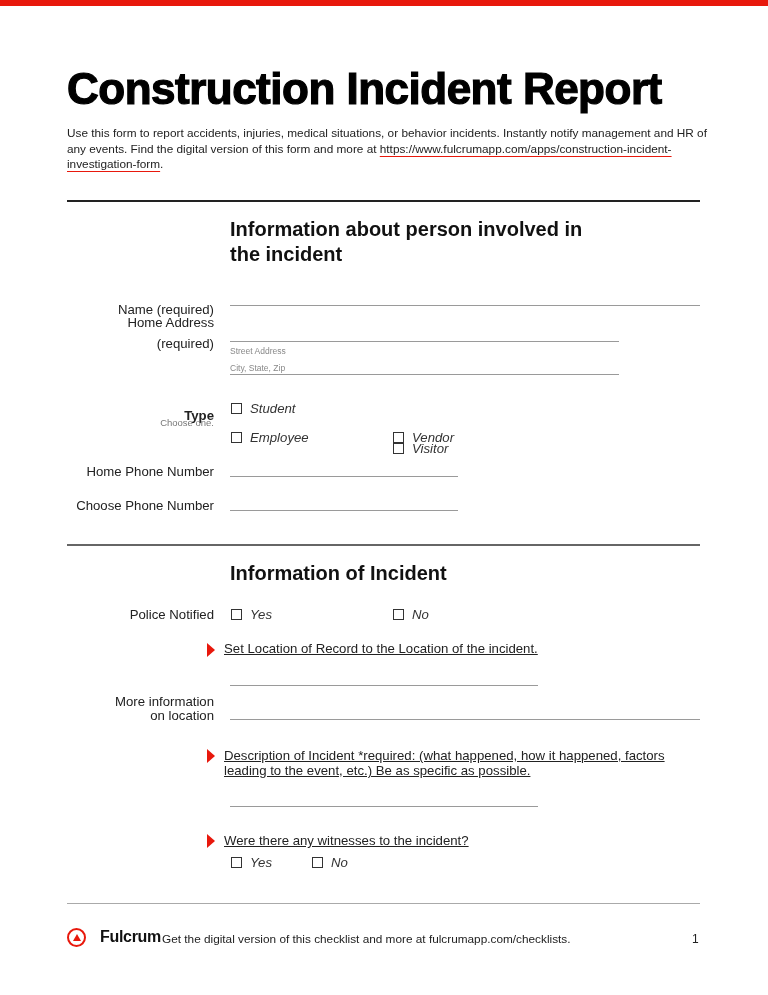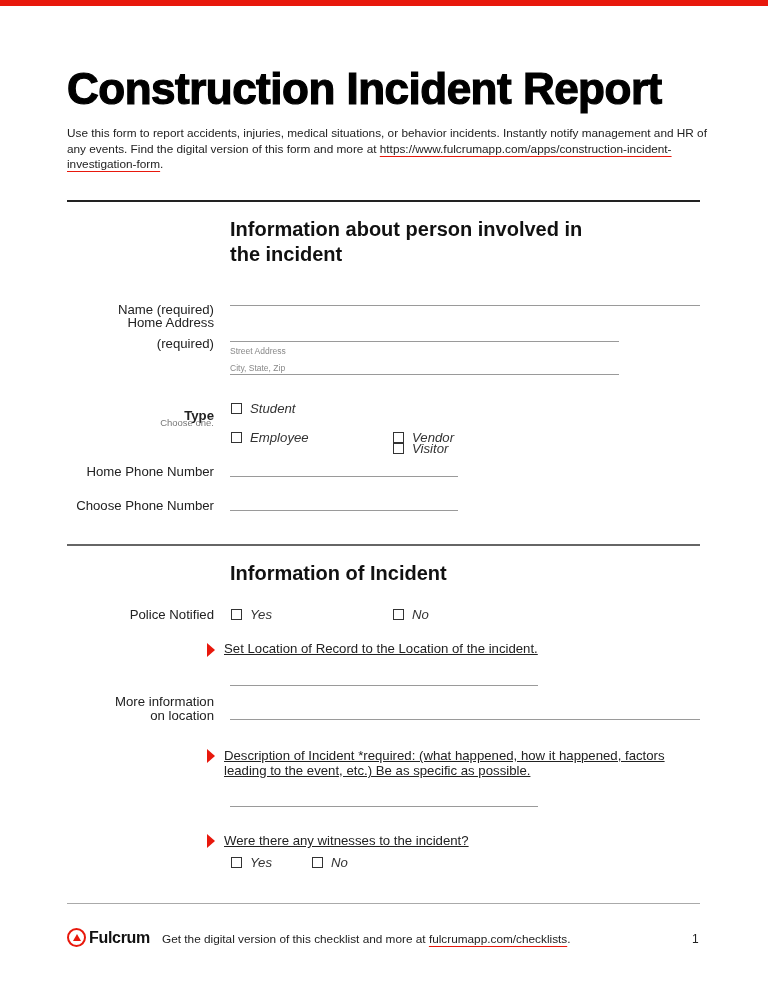--- a/index.html
+++ b/index.html
@@ -19,22 +19,22 @@
   .label { right: 554px; text-align: right; font-size: 13.2px; color: #222; line-height: 15px; white-space: nowrap; }
   .sublabel { right: 554px; text-align: right; font-size: 9.5px; color: #777; white-space: nowrap; }
   .line { height: 0; border-top: 1.5px solid #9a9a9a; }
   .hint { font-size: 8.5px; color: #888; white-space: nowrap; }
   .cb { display: flex; align-items: center; gap: 8px; font-size: 13.2px; color: #333; white-space: nowrap; font-style: italic; }
   .box { width: 11px; height: 11px; border: 1.5px solid #333; box-sizing: border-box; display: inline-block; }
   .arrow { width: 0; height: 0; border-top: 7px solid transparent; border-bottom: 7px solid transparent;
            border-left: 8px solid #e8180c; }
   .prompt { left: 224px; font-size: 13.2px; color: #222; line-height: 15px; text-decoration: underline; }
   .footer-text { left: 162px; top: 932px; font-size: 11.8px; color: #222; white-space: nowrap; }
-  .footer-text .link { text-decoration: underline; text-decoration-color: #e8180c; text-underline-offset: 3px; }
-  .logo { left: 67px; top: 928px; display: flex; align-items: center; gap: 3px; }
+  .footer-text .link { text-decoration-color: #e8180c; text-underline-offset: 3px; }
+  .logo { left: 67px; top: 928px; display: flex; align-items: flex-start; gap: 14px; }
   .logo-circle { width: 19px; height: 19px; border: 2px solid #e8180c; border-radius: 50%; box-sizing: border-box;
                  display: flex; align-items: center; justify-content: center; }
   .logo-tri { width: 0; height: 0; border-left: 4.5px solid transparent; border-right: 4.5px solid transparent;
               border-bottom: 7px solid #e8180c; margin-top: -1px; }
   .logo-text { font-size: 16px; font-weight: 700; color: #111; letter-spacing: -0.3px; }
   .pagenum { left: 692px; top: 932px; font-size: 12px; color: #222; }
 </style>
 </head>
 <body>
 

